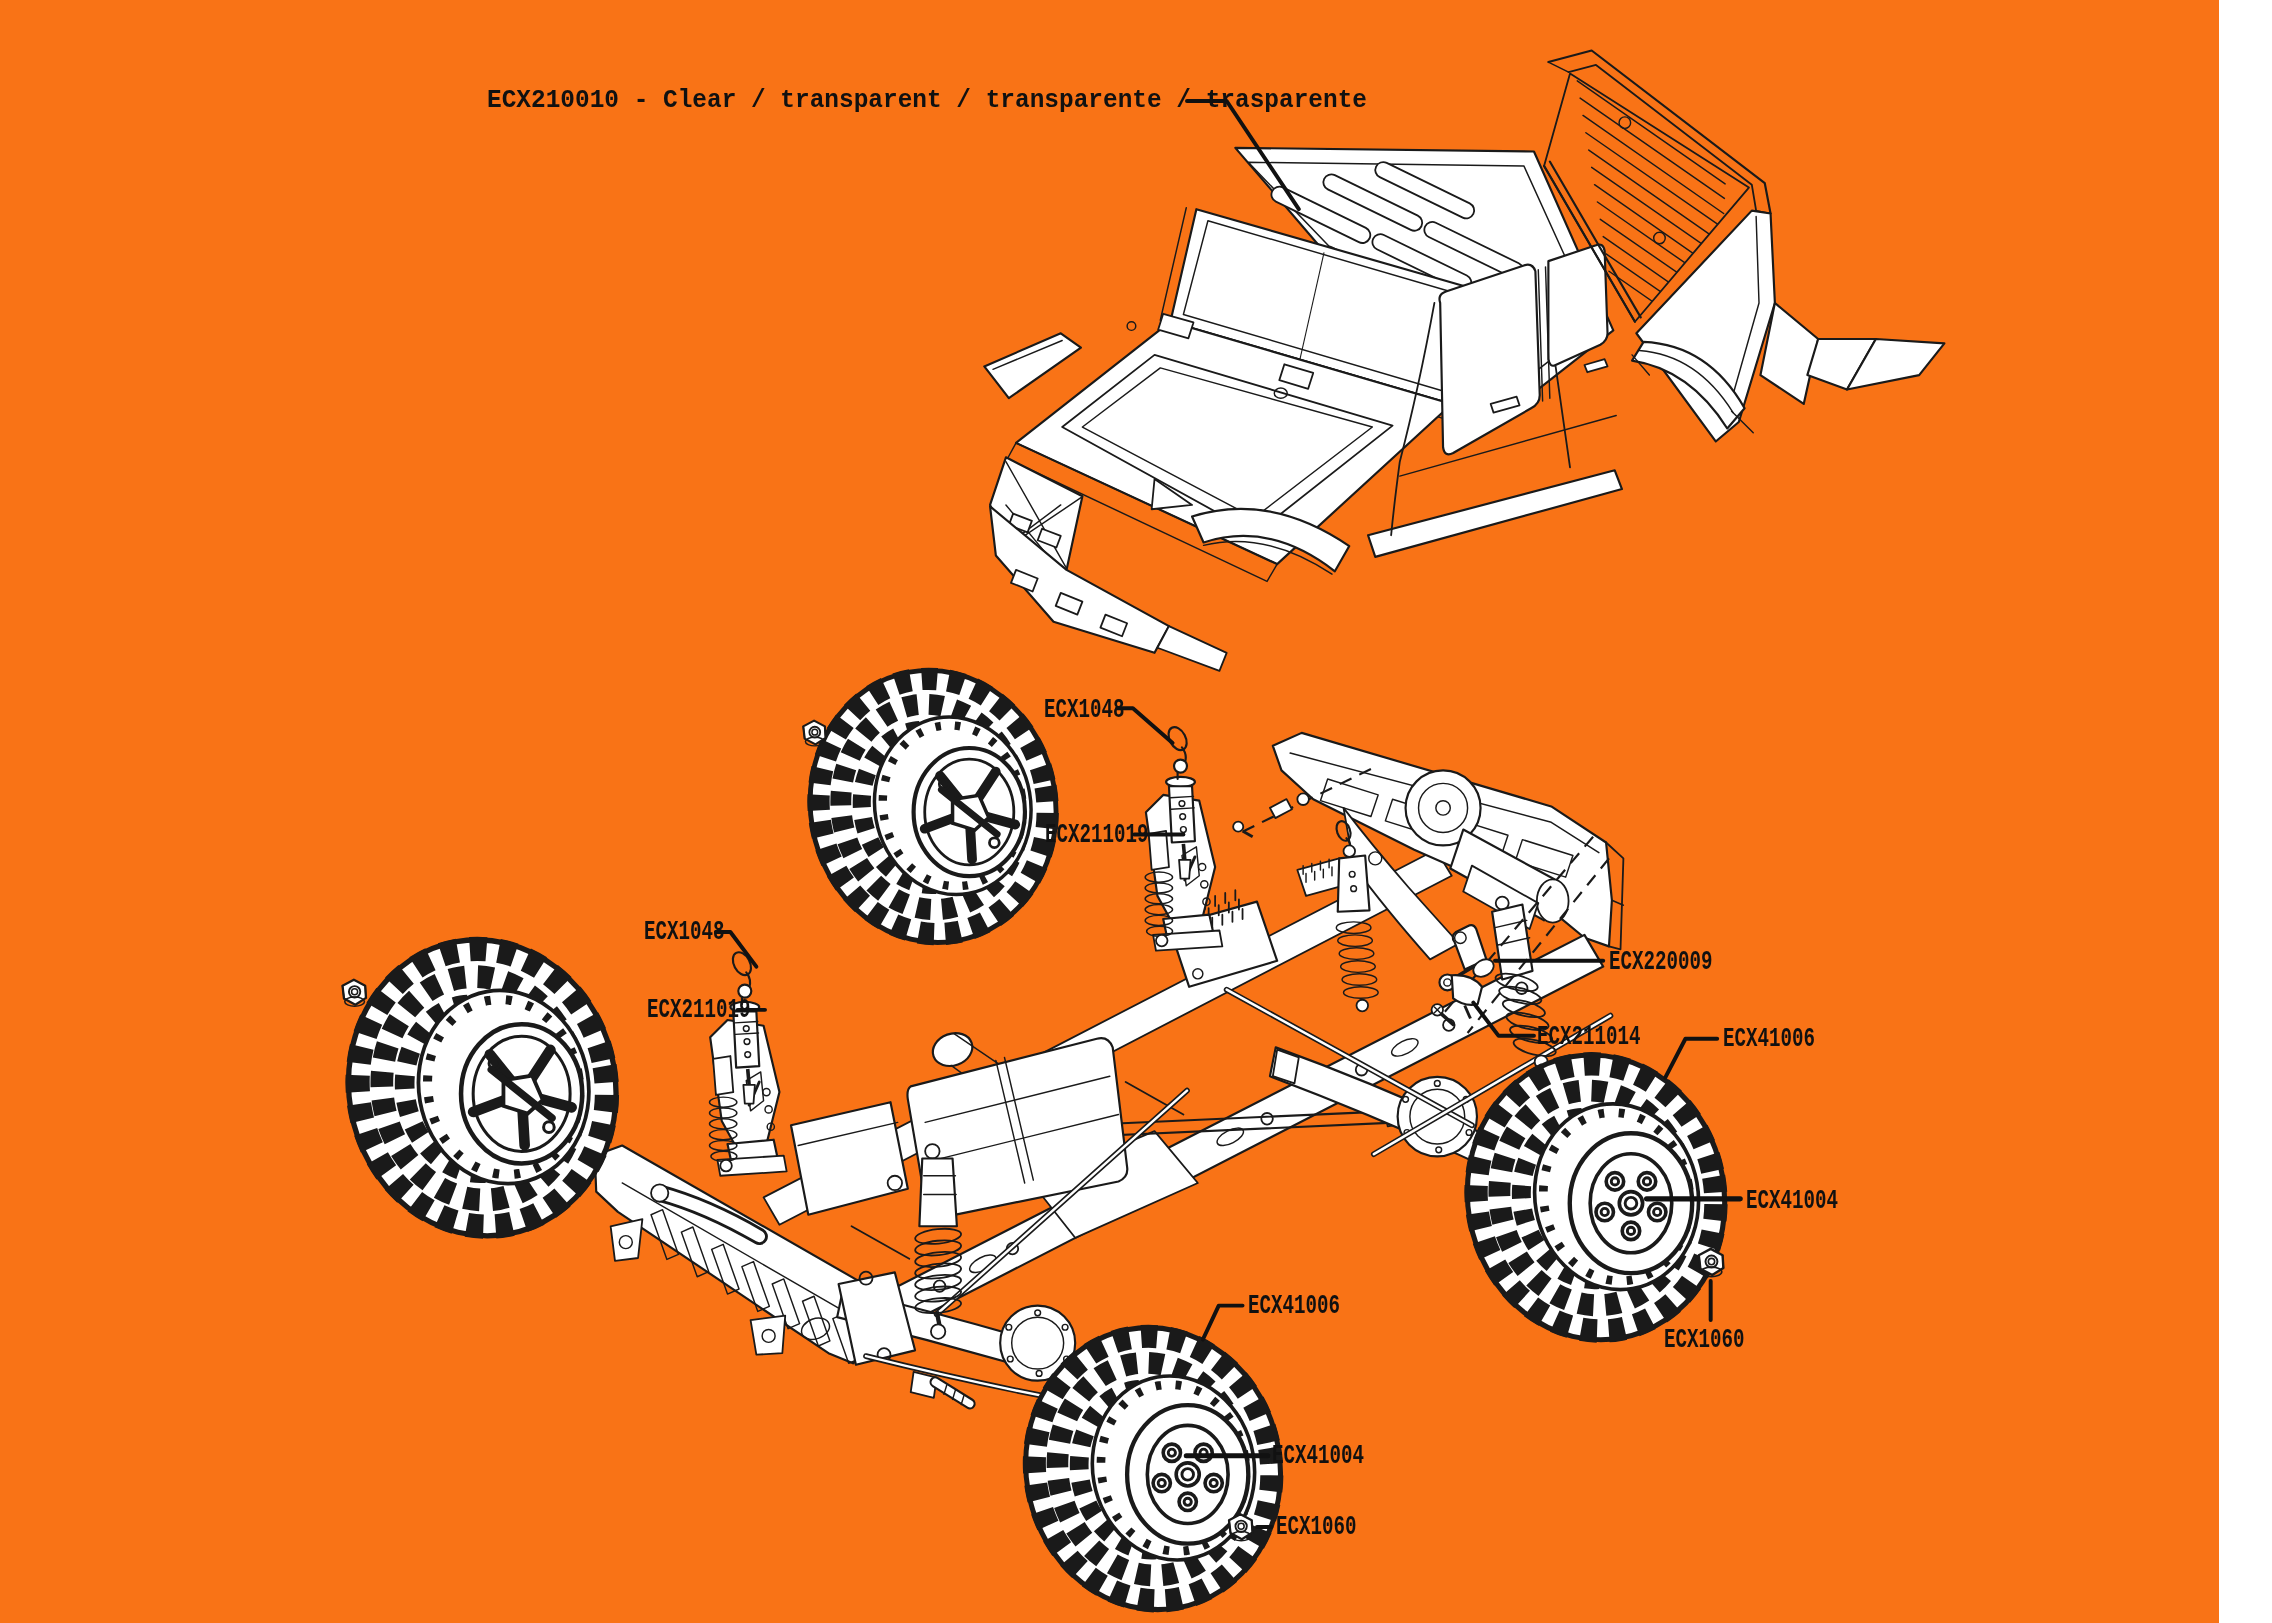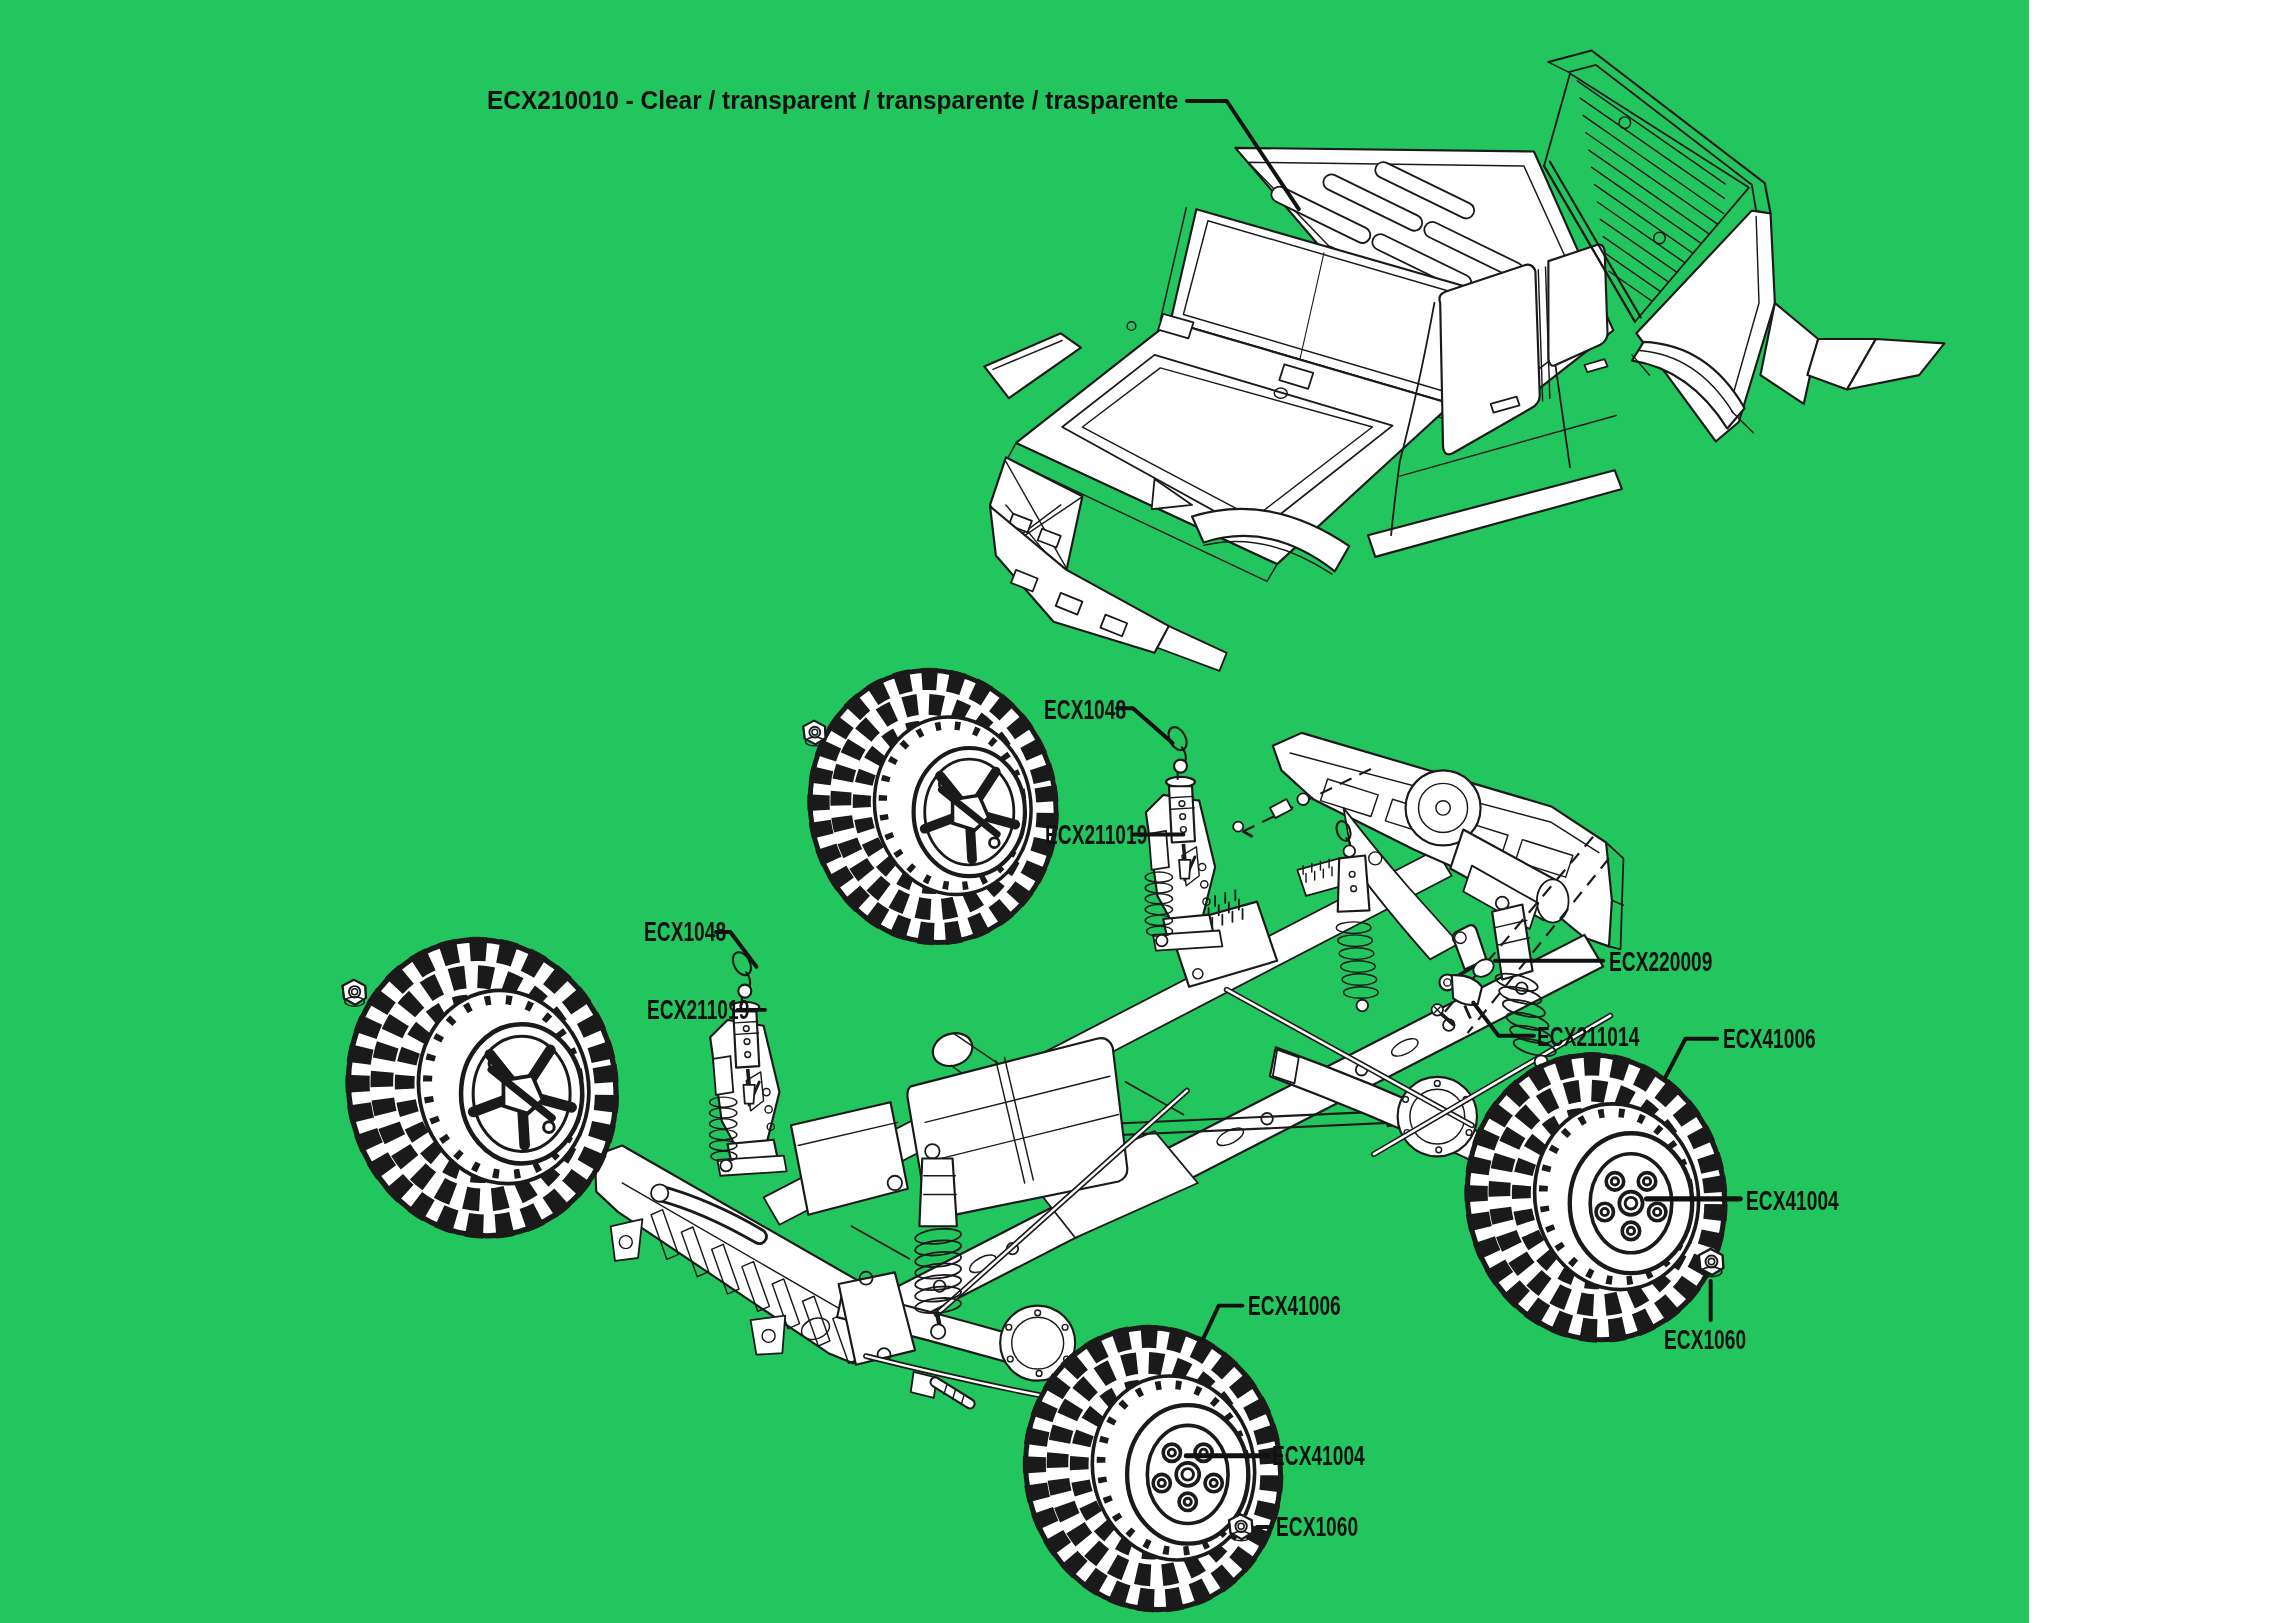--- a/index.html
+++ b/index.html
@@ -1,17 +1,17 @@
 <!DOCTYPE html>
 <html style="font-size:11.5px"><head>
 <meta charset="utf-8">
 <style>
   html,body{margin:0;padding:0;background:#fff;}
-  #canvas{position:relative;width:2029px;height:1623px;background:#22c55e;overflow:hidden;
-          font-family:Liberation Sans, sans-serif;}
+  #canvas{position:relative;width:2219px;height:1623px;background:#f97316;overflow:hidden;
+          font-family:Liberation Mono, monospace;}
   svg{position:absolute;left:0;top:0;}
   .lbl{position:absolute;color:#111;font-weight:700;font-size:27.4px;line-height:32px;
        white-space:nowrap;transform:scaleX(0.70);transform-origin:0 50%;letter-spacing:0px;}
   .title-lbl{position:absolute;color:#111;font-weight:700;font-size:26px;line-height:30px;
        white-space:nowrap;transform:scaleX(0.94);transform-origin:0 50%;}
   
   .ln{fill:none;stroke:#1a1a1a;stroke-width:3;stroke-linejoin:round;stroke-linecap:round;}
   .ln2{fill:none;stroke:#1a1a1a;stroke-width:2;stroke-linejoin:round;stroke-linecap:round;}
   .ln25{fill:none;stroke:#1a1a1a;stroke-width:2.5;stroke-linejoin:round;stroke-linecap:round;}
   .fw{fill:#ffffff;stroke:#1a1a1a;stroke-width:3;stroke-linejoin:round;stroke-linecap:round;}

